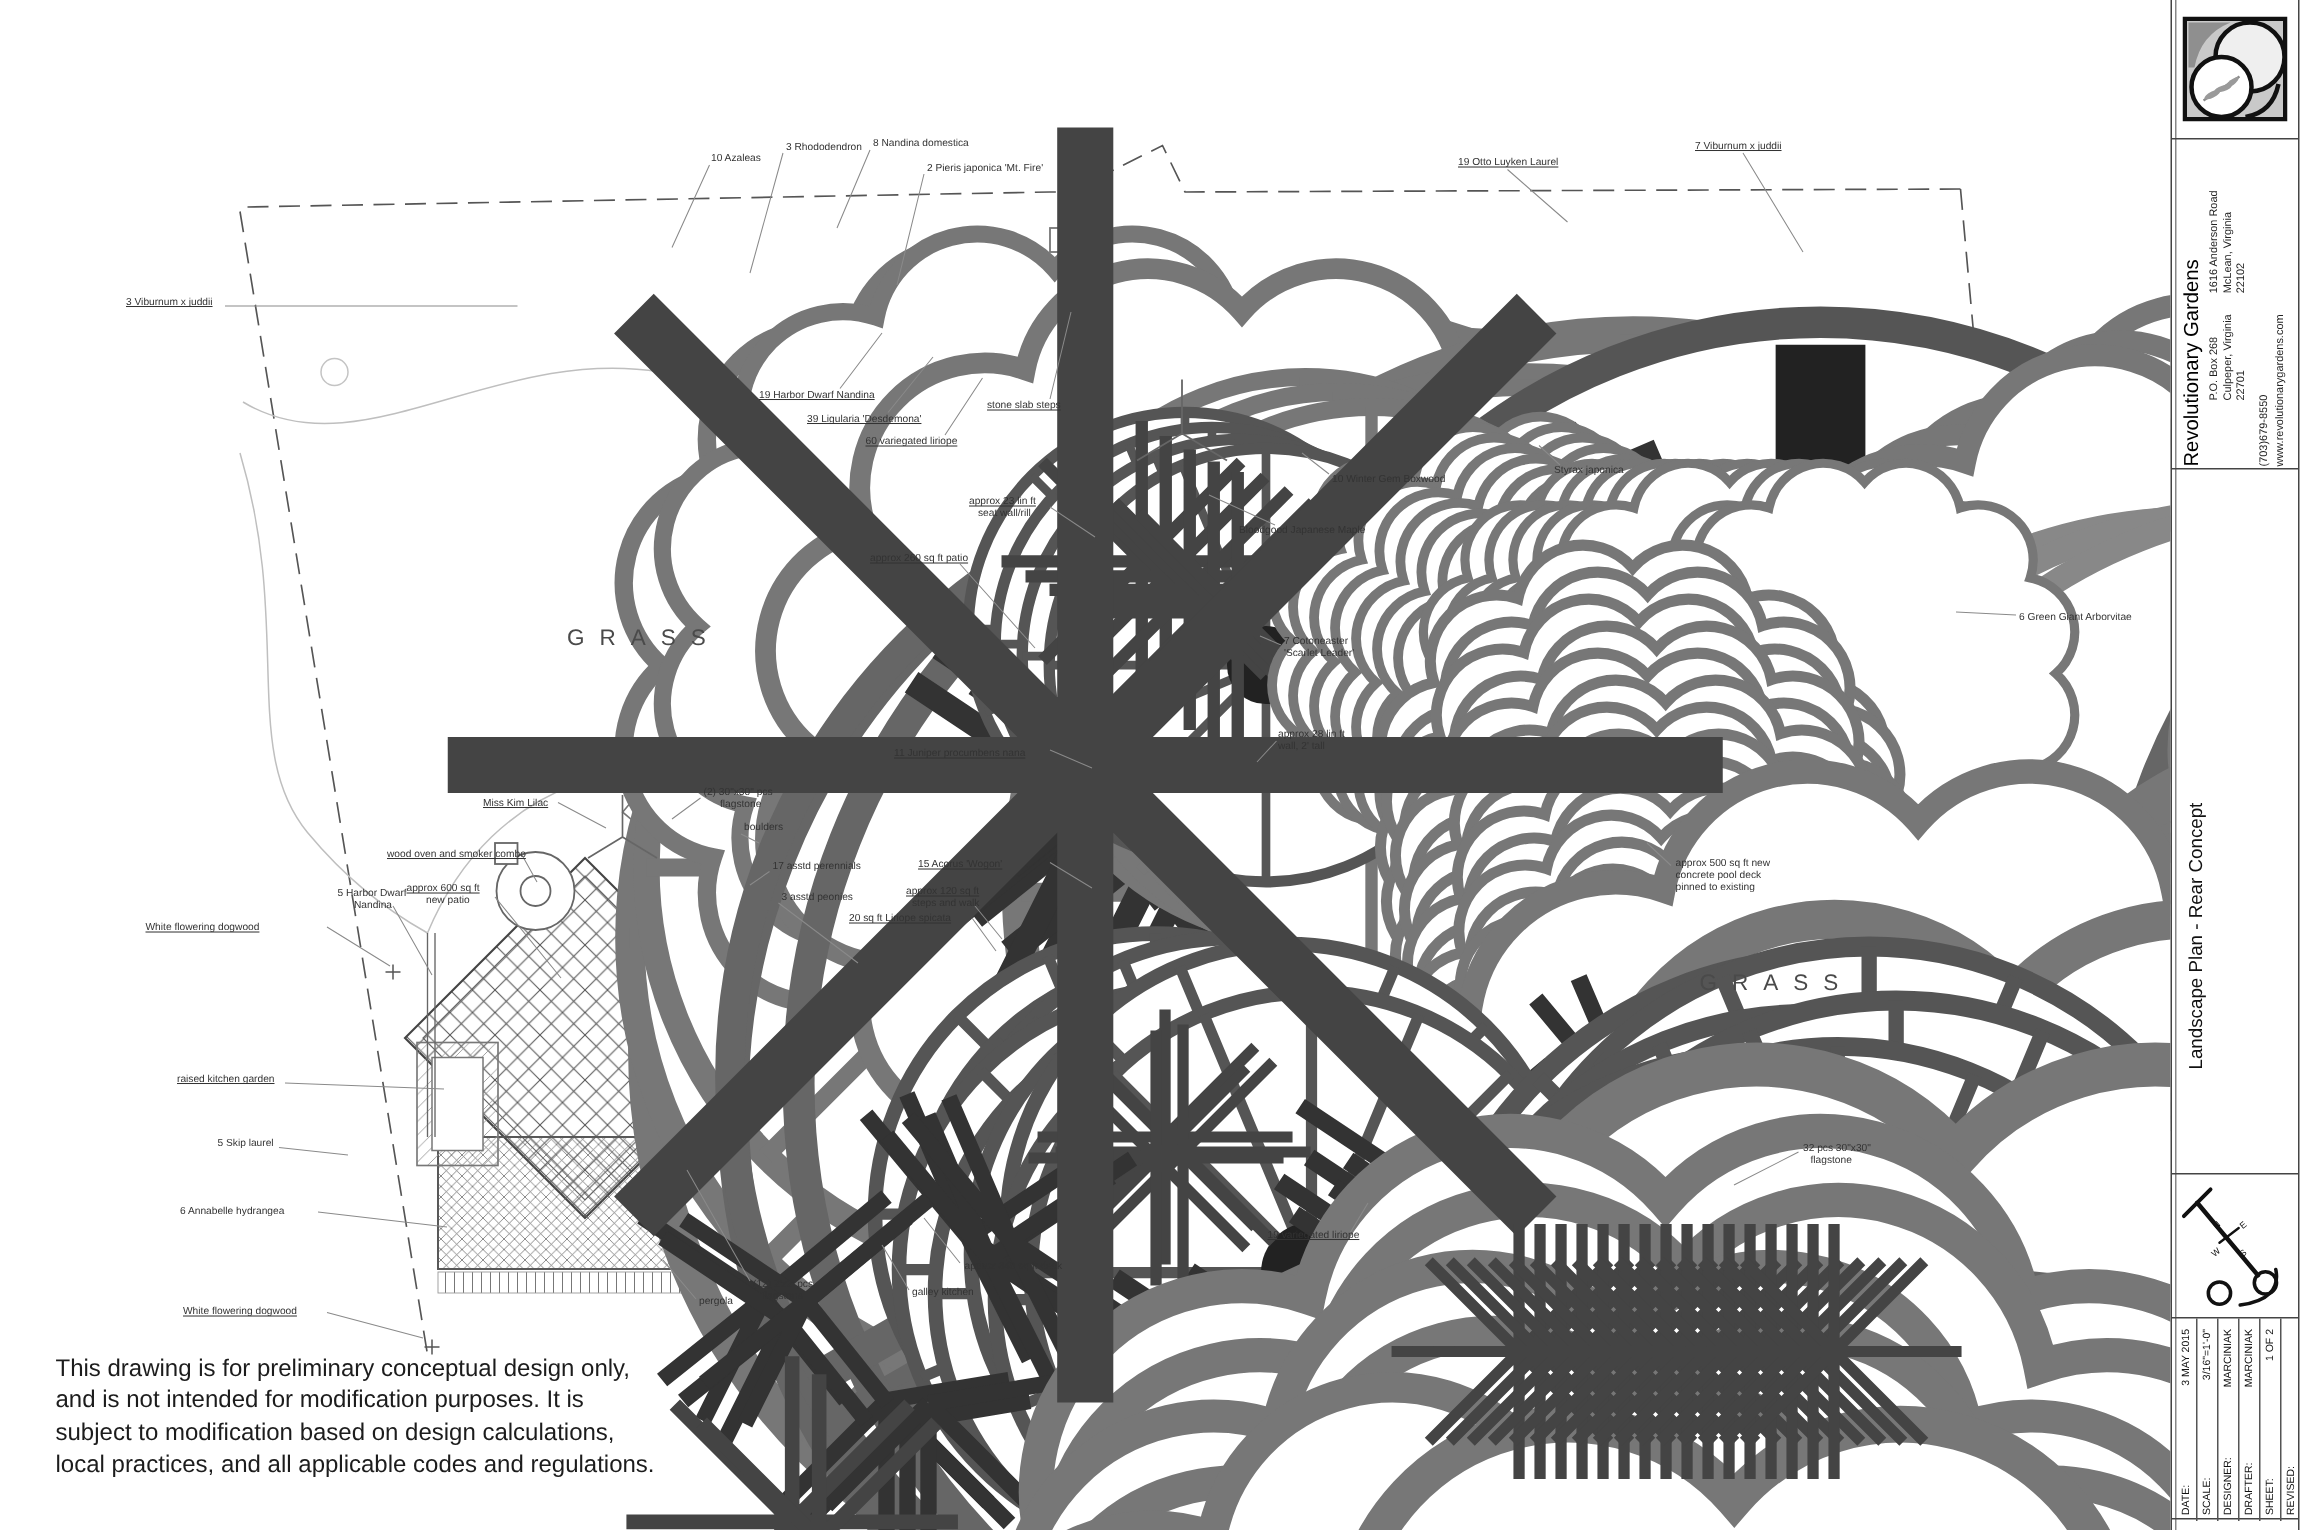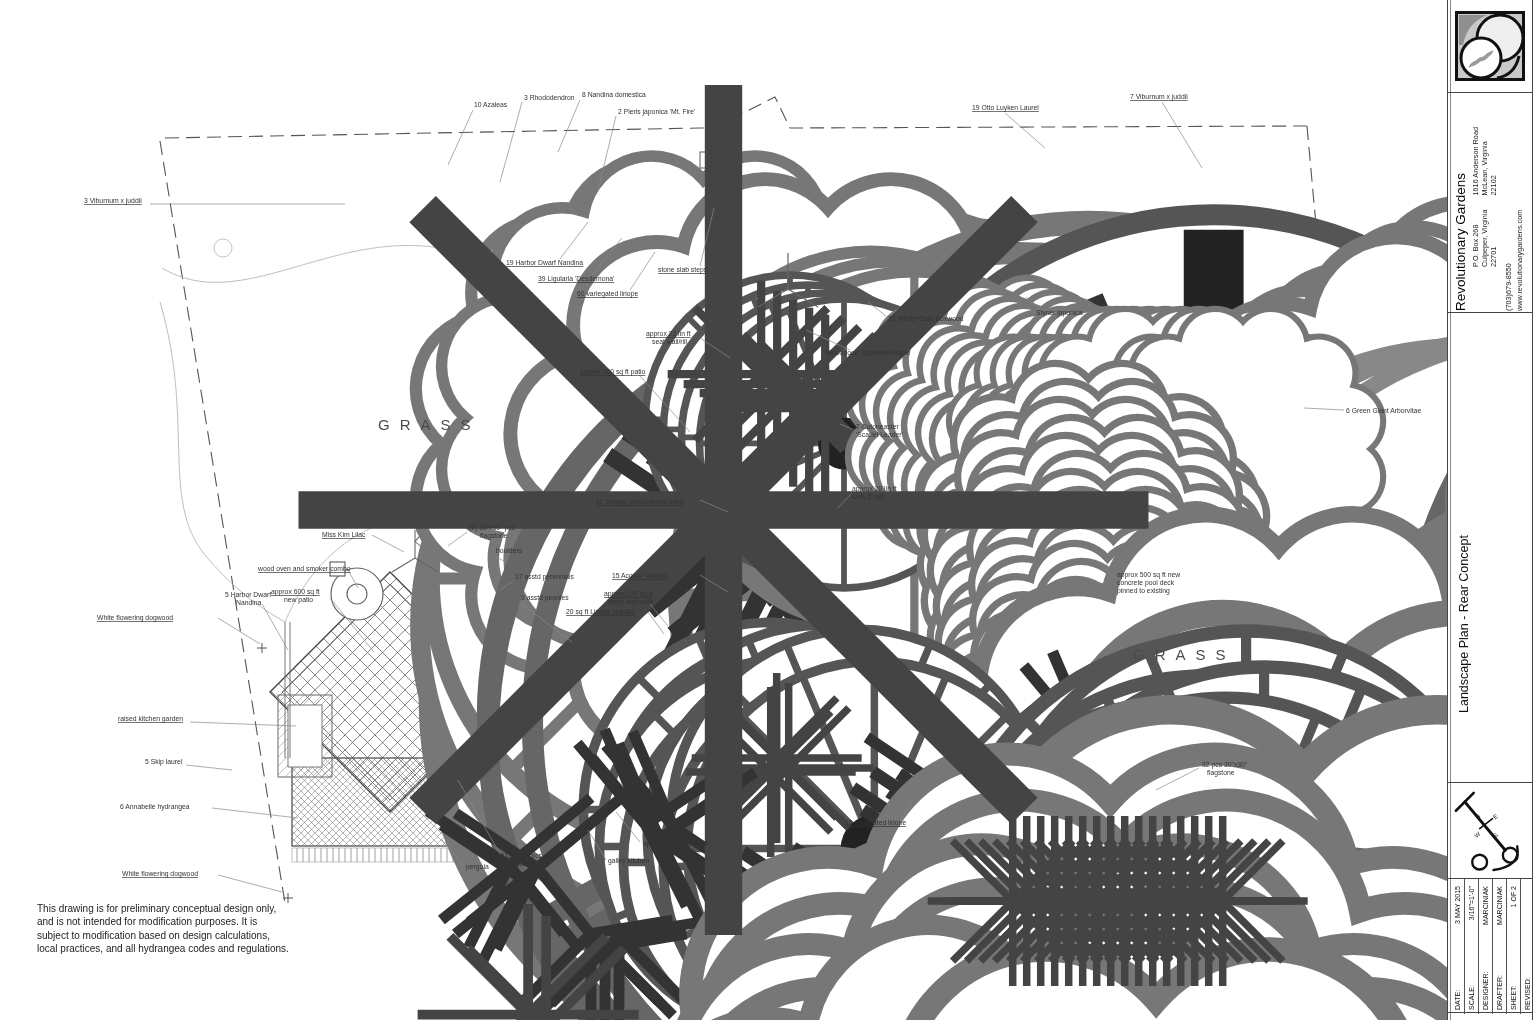--- a/index.html
+++ b/index.html
@@ -3,21 +3,21 @@
 <meta charset="utf-8">
 <style>
   html,body{margin:0;padding:0;background:#fff;}
   body{width:1536px;height:1020px;position:relative;overflow:hidden;
        font-family:"Liberation Sans", sans-serif;}
   svg text{font-family:"Liberation Sans", sans-serif;}
   .plan-svg{position:absolute;left:0;top:0;}
   .lbl{font-size:6.8px;fill:#333;}
   .lbl.u{text-decoration:underline;}
   .grass{font-size:15px;fill:#4a4a4a;letter-spacing:10px;}
-  .disclaimer{position:absolute;left:37px;top:902px;font-size:10px;color:#1c1c1c;line-height:1.33;}
+  .disclaimer{position:absolute;left:37px;top:902px;font-size:16px;color:#1c1c1c;line-height:1.33;}
   
   .titleblock{position:absolute;left:1447px;top:0;width:86px;height:1020px;background:#fff;
       border-left:1px solid #444;border-right:1px solid #444;box-sizing:border-box;}
   .titleblock::before{content:"";position:absolute;left:2px;top:0;bottom:0;border-left:1px solid #888;}
   .tb-sec{position:absolute;left:0;width:100%;box-sizing:border-box;}
   .sec-logo{top:0;height:92px;display:flex;align-items:center;justify-content:center;}
   .logo-box{width:70px;height:70px;}
   .sec-info{top:92px;height:220px;border-top:1px solid #444;}
   .sec-title{top:312px;height:470px;border-top:1px solid #444;}
   .sec-north{top:782px;height:96px;border-top:1px solid #444;}
@@ -533,21 +533,21 @@
     <text class="lbl" x="1207" y="775">flagstone</text>
     <text class="grass" x="378" y="430">GRASS</text>
     <text class="grass" x="1133" y="660">GRASS</text>
   </g>
 </svg>
 
 <div class="disclaimer">
   <div>This drawing is for preliminary conceptual design only,</div>
   <div>and is not intended for modification purposes. It is</div>
   <div>subject to modification based on design calculations,</div>
-  <div>local practices, and all hydrangea codes and regulations.</div>
+  <div>local practices, and all applicable codes and regulations.</div>
 </div>
 
 <aside class="titleblock">
 
   <div class="tb-sec sec-logo">
     <svg class="logo-box" viewBox="0 0 70 70">
       <rect x="1.5" y="1.5" width="67" height="67" fill="#c9c9c9" stroke="#111" stroke-width="3"></rect>
       <path d="M4,4 L32,4 Q12,12 8,34 L4,34 Z" fill="#8f8f8f"></path>
       <circle cx="45" cy="27" r="23" fill="#efefef" stroke="#111" stroke-width="3"></circle>
       <circle cx="26" cy="47" r="20" fill="#ffffff" stroke="#111" stroke-width="3"></circle>

